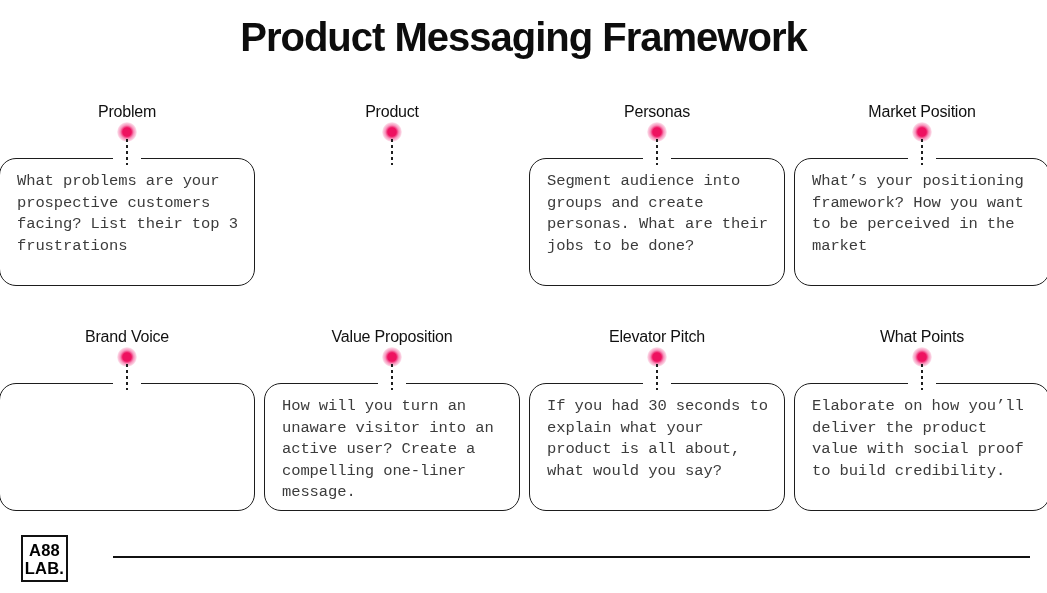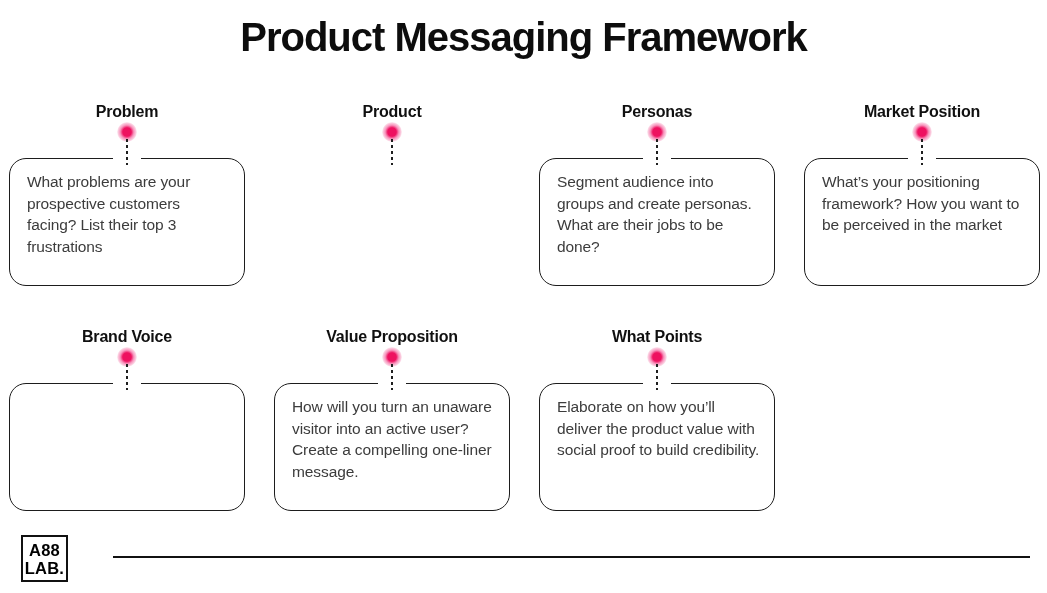--- a/index.html
+++ b/index.html
@@ -33,21 +33,21 @@
   }
 
   .card {
     display: flex;
     flex-direction: column;
     align-items: center;
   }
 
   .card-title {
     font-size: 16px;
-    font-weight: 700;
+    font-weight: 400;
     line-height: 17px;
     margin-bottom: 2px;
     color: #101010;
     text-align: center;
     letter-spacing: -0.2px;
   }
 
   .pin {
     width: 20px; height: 20px;
     border-radius: 50%;
@@ -62,28 +62,29 @@
     width: 2px;
     height: 26px;
     margin-top: -3px;
     background: repeating-linear-gradient(to bottom, #1f1f1f 0 3px, transparent 3px 6px);
     position: relative;
     z-index: 2;
   }
 
   .note-box {
     margin-top: -7px;
-    width: 236px;
+    width: 256px;
     height: 128px;
     box-sizing: border-box;
     border: 1.5px solid #1d1d1d;
     border-radius: 17px;
     background: #ffffff;
     position: relative;
     z-index: 1;
+    font-family: Liberation Mono, monospace;
   }
 
   .border-gap {
     position: absolute;
     top: -2.5px;
     left: 50%;
     transform: translateX(-50%);
     width: 28px;
     height: 6px;
     background: #ffffff;
@@ -182,20 +183,29 @@
     <div class="card">
       <div class="card-title">Value Proposition</div>
       <div class="pin"></div>
       <div class="stem"></div>
       <div class="note-box">
         <span class="border-gap"></span>
         <p class="note-text">How will you turn an unaware visitor into an active user? Create a compelling one-liner message.</p>
       </div>
     </div>
 
+    <div class="card">
+      <div class="card-title">Elevator Pitch</div>
+      <div class="pin"></div>
+      <div class="stem"></div>
+      <div class="note-box">
+        <span class="border-gap"></span>
+        <p class="note-text">If you had 30 seconds to explain what your product is all about, what would you say?</p>
+      </div>
+    </div>
 
     <div class="card">
       <div class="card-title">What Points</div>
       <div class="pin"></div>
       <div class="stem"></div>
       <div class="note-box">
         <span class="border-gap"></span>
         <p class="note-text">Elaborate on how you’ll deliver the product value with social proof to build credibility.</p>
       </div>
     </div>

